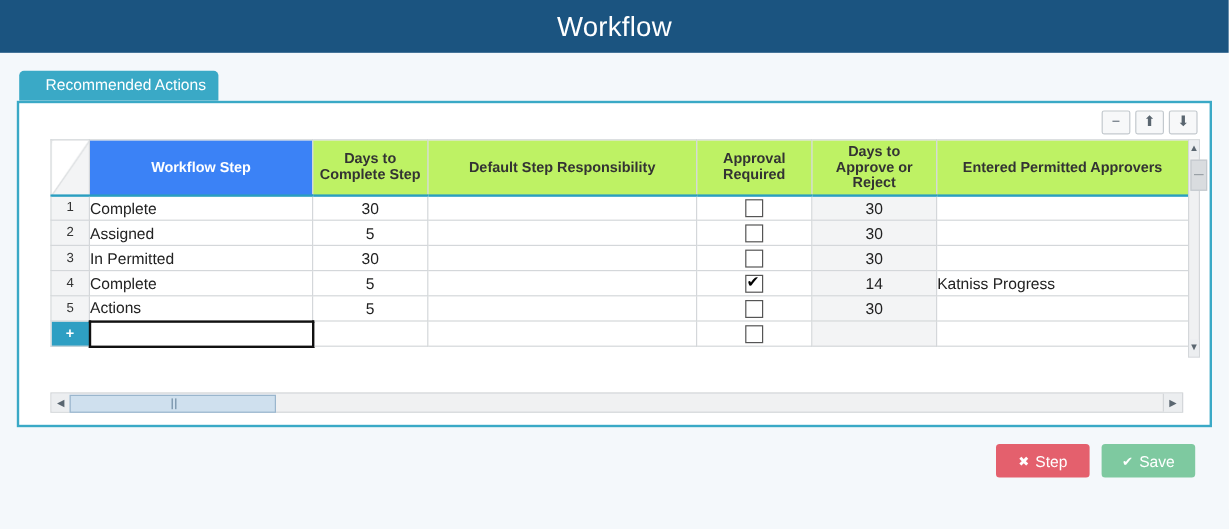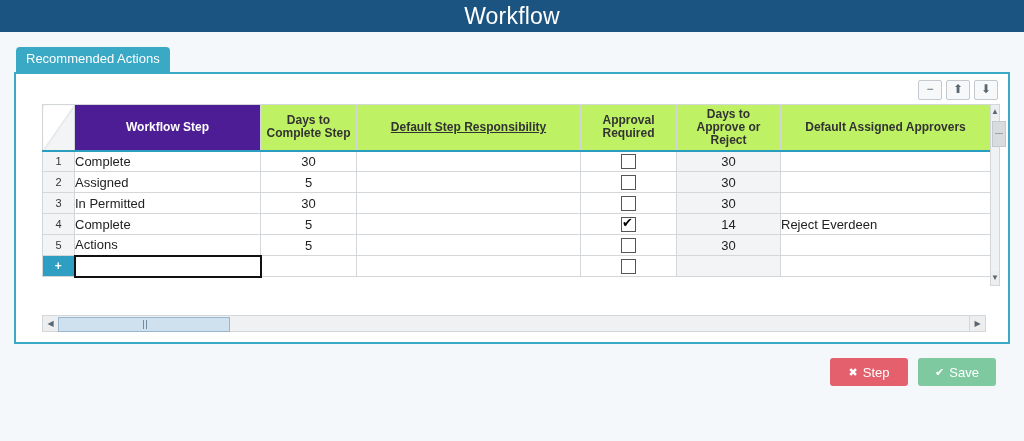--- a/index.html
+++ b/index.html
@@ -9,21 +9,21 @@
   body {
     width: 1024px;
     height: 441px;
     background: #f4f8fb;
     font-family: "Liberation Sans", sans-serif;
     overflow: hidden;
   }
 
   
   .titlebar {
-    height: 32px;
+    height: 44px;
     background: #1b5480;
     color: #ffffff;
     display: flex;
     align-items: center;
     justify-content: center;
   }
   .titlebar .title {
     font-size: 23px;
     font-weight: normal;
     letter-spacing: 0.2px;
@@ -39,21 +39,21 @@
   .tabstrip {
     display: flex;
     align-items: flex-end;
     height: 26px;
     margin-left: 2px;
   }
   .tab {
     background: #3aa9c6;
     color: #ffffff;
     font-size: 13px;
-    padding: 5px 10px 6px 10px;
+    padding: 5px 10px 6px 22px;
     border-top-left-radius: 4px;
     border-top-right-radius: 4px;
     line-height: 14px;
     cursor: default;
   }
 
   
   .panel {
     border: 2px solid #3aa9c6;
     background: #ffffff;
@@ -118,26 +118,26 @@
     vertical-align: middle;
     line-height: 13px;
     border-bottom: 2px solid #2a9ec0;
   }
   table.grid thead th.corner {
     width: 32px;
     background: linear-gradient(to bottom right, #ffffff 0%, #ffffff 48%, #d8dbdd 50%, #f3f4f5 52%, #f3f4f5 100%);
     border-bottom: 2px solid #2a9ec0;
   }
   table.grid thead th.step {
-    background: #4c1d95;
+    background: #3b82f6;
     color: #ffffff;
     width: 186px;
   }
   th.c-days  { width: 96px; }
-  th.c-resp  { width: 224px; text-decoration: underline; }
+  th.c-resp  { width: 224px; }
   th.c-appr  { width: 96px; }
   th.c-dtar  { width: 104px; }
   th.c-perm  { width: 210px; }
 
   table.grid tbody tr { height: 21px; }
   td.rownum {
     width: 32px;
     background: #f3f4f5;
     text-align: center;
     font-size: 11px;
@@ -348,21 +348,21 @@
       <div class="grid-outer">
         <table class="grid">
           <thead>
             <tr>
               <th class="corner"></th>
               <th class="step">Workflow Step</th>
               <th class="c-days">Days to<br>Complete Step</th>
               <th class="c-resp">Default Step Responsibility</th>
               <th class="c-appr">Approval<br>Required</th>
               <th class="c-dtar">Days to<br>Approve or<br>Reject</th>
-              <th class="c-perm">Default Assigned Approvers</th>
+              <th class="c-perm">Entered Permitted Approvers</th>
             </tr>
           </thead>
           <tbody>
 
             <tr>
               <td class="rownum">1</td>
               <td class="cell-text">Complete</td>
               <td class="cell-num">30</td>
               <td class="cell-blank"></td>
               <td class="cell-center"><span class="cb"></span></td>
@@ -390,21 +390,21 @@
               <td class="cell-text"></td>
             </tr>
 
             <tr>
               <td class="rownum">4</td>
               <td class="cell-text">Complete</td>
               <td class="cell-num">5</td>
               <td class="cell-blank"></td>
               <td class="cell-center"><span class="cb checked"></span></td>
               <td class="cell-num cell-shaded">14</td>
-              <td class="cell-text">Reject Everdeen</td>
+              <td class="cell-text">Katniss Progress</td>
             </tr>
 
             <tr>
               <td class="rownum">5</td>
               <td class="cell-text">Actions</td>
               <td class="cell-num">5</td>
               <td class="cell-blank"></td>
               <td class="cell-center"><span class="cb"></span></td>
               <td class="cell-num cell-shaded">30</td>
               <td class="cell-text"></td>

